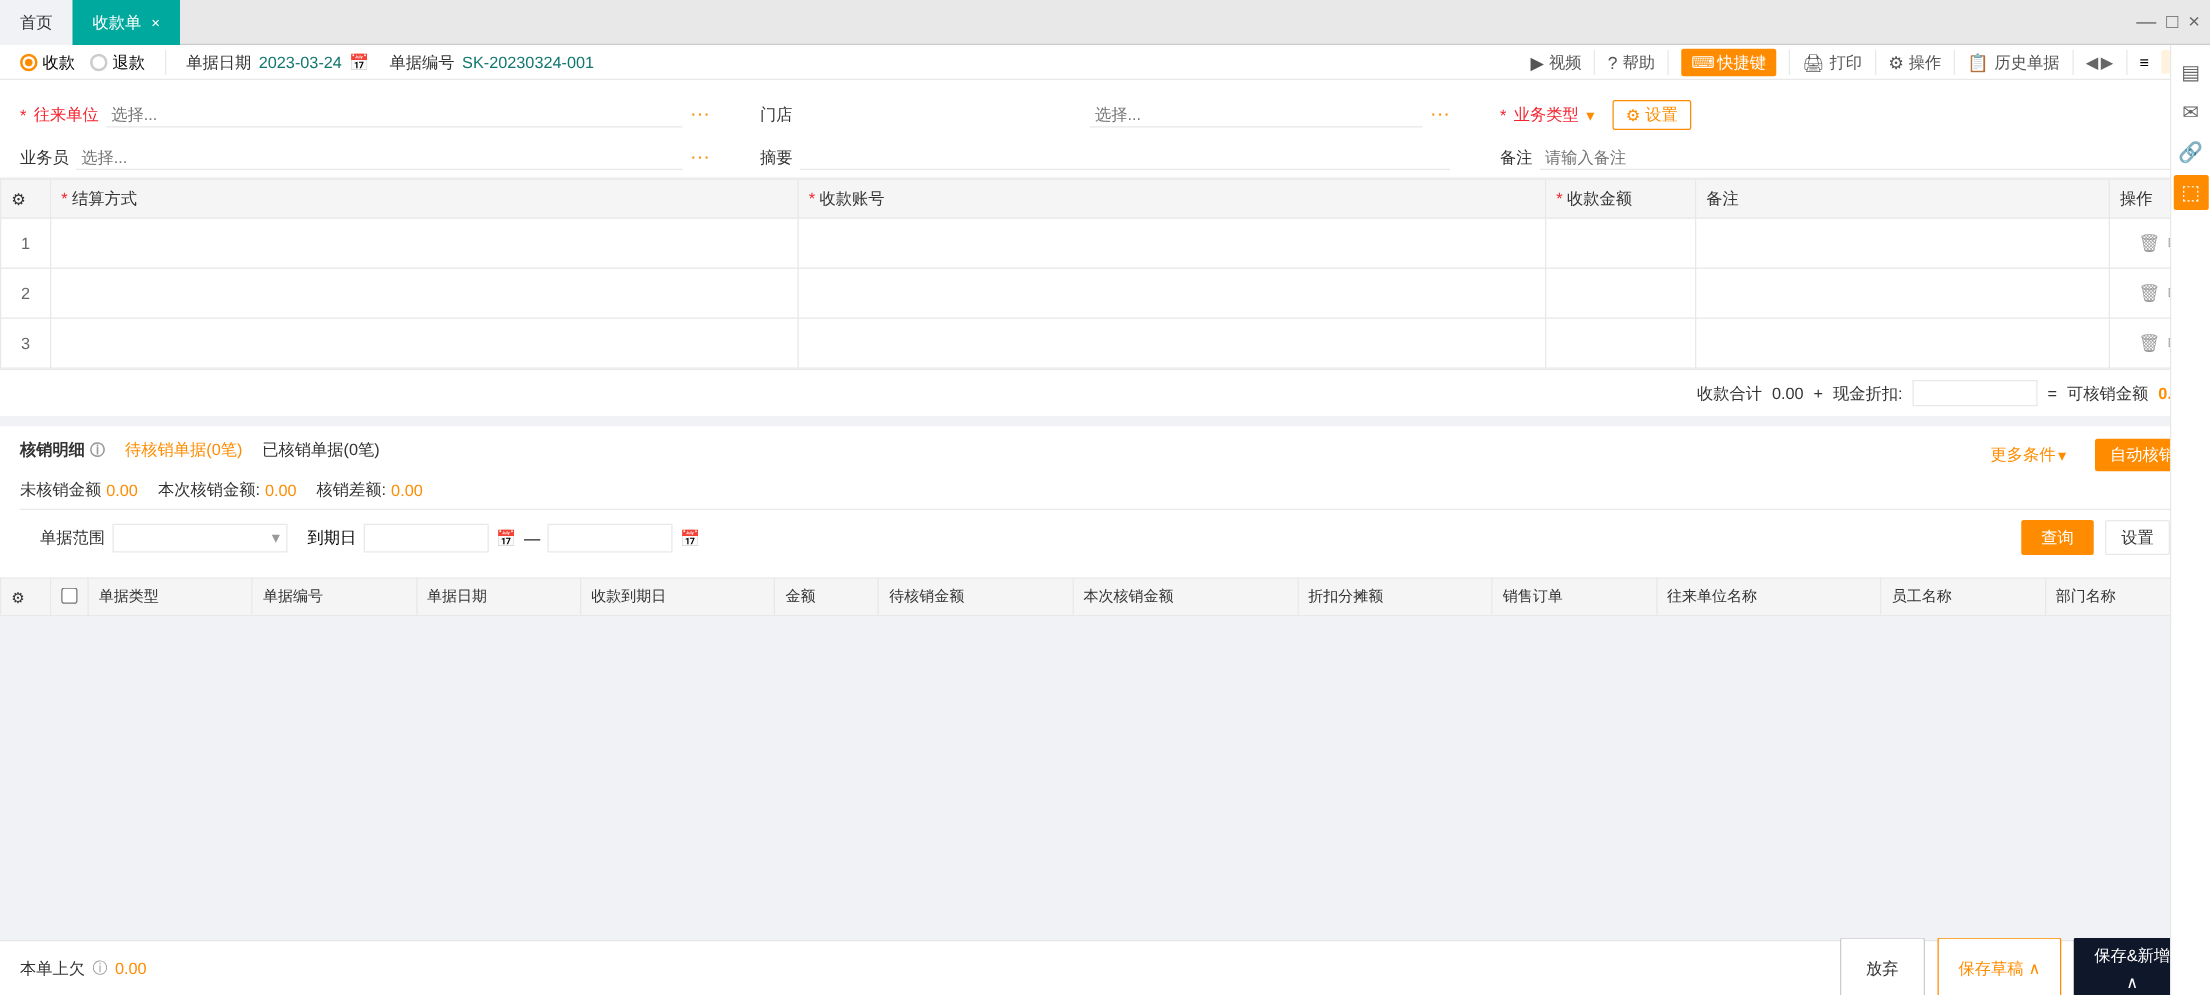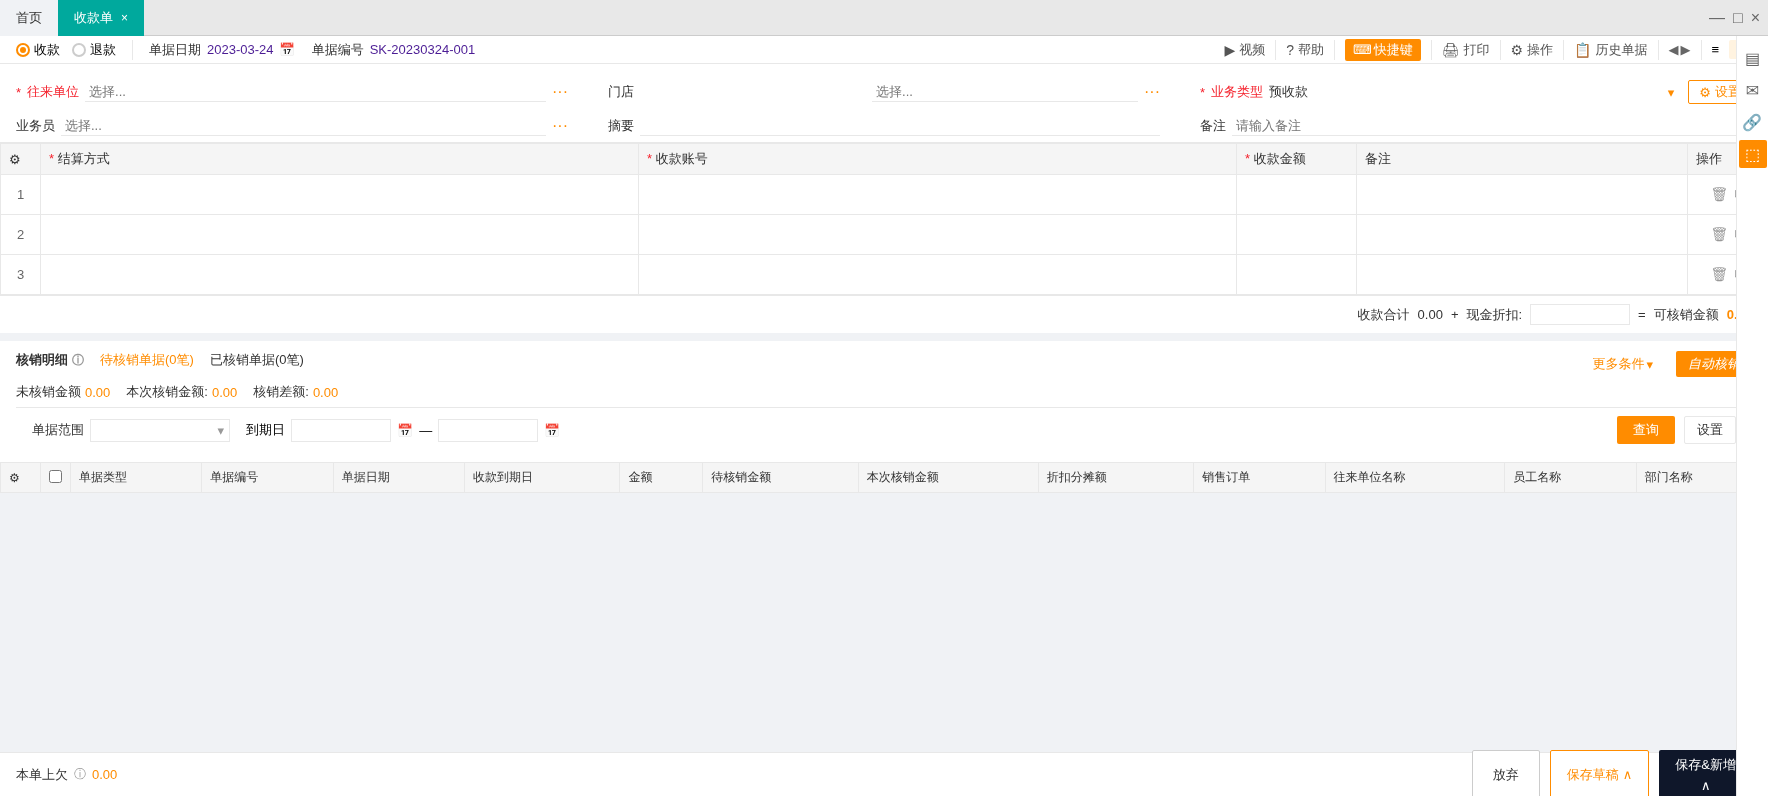--- a/index.html
+++ b/index.html
@@ -40,21 +40,21 @@
     .radio-item { display: flex; align-items: center; gap: 4px; cursor: pointer; }
     .radio-circle {
       width: 14px; height: 14px; border-radius: 50%; border: 2px solid #ccc;
       display: flex; align-items: center; justify-content: center;
     }
     .radio-circle.active { border-color: #ff8c00; }
     .radio-circle.active::after { content:''; width:6px; height:6px; border-radius:50%; background:#ff8c00; display:block; }
     .toolbar-divider { width: 1px; height: 20px; background: #e8e8e8; }
     .toolbar-field { display: flex; align-items: center; gap: 6px; }
     .toolbar-field label { color: #333; white-space: nowrap; }
-    .toolbar-field .value { color: #4c1d95; }
+    .toolbar-field .value { color: #0f766e; }
     .toolbar-field .cal-icon { color: #ff8c00; cursor: pointer; }
     .toolbar-right { margin-left: auto; display: flex; align-items: center; gap: 10px; }
     .toolbar-btn { display: flex; align-items: center; gap: 4px; color: #555; cursor: pointer; white-space: nowrap; }
     .toolbar-btn .icon { font-size: 14px; }
     .toolbar-nav { display: flex; gap: 2px; }
     .toolbar-nav span { cursor: pointer; color: #666; }
     .view-btn {
       display: flex; align-items: center;
       background: #ff8c00; color: #fff; padding: 2px 8px; border-radius: 2px; cursor: pointer; gap: 2px;
     }
@@ -120,21 +120,21 @@
     .verify-tab { color: #ff8c00; cursor: pointer; font-size: 13px; }
     .verify-tab.inactive { color: #333; }
     .verify-stats { display: flex; align-items: center; gap: 16px; padding: 6px 0; }
     .verify-stats .stat { display: flex; align-items: center; gap: 4px; color: #333; }
     .verify-stats .stat .lbl { color: #333; }
     .verify-stats .stat .val { color: #ff8c00; }
     .verify-filter { display: flex; align-items: center; justify-content: flex-end; gap: 23px; }
     .verify-filter .filter-link { color: #ff8c00; cursor: pointer; display: flex; align-items: center; gap: 2px; }
     .verify-filter .auto-btn {
       background: #ff8c00; color: #fff; border: none; padding: 4px 12px;
-      border-radius: 2px; cursor: pointer; font-style: italic;
+      border-radius: 2px; cursor: pointer;
     }
 
     
     .filter-row {
       display: flex; align-items: center; gap: 16px;
       background: #fff; padding: 8px 16px; border-top: 1px solid #e8e8e8;
     }
     .filter-field { display: flex; align-items: center; gap: 6px; }
     .filter-field label { color: #333; white-space: nowrap; }
     .filter-field select {
@@ -311,21 +311,20 @@
     <div class="form-field" style="flex:2;">
       <label class="form-field" style="color:#333;">门店</label>
       <input type="text" style="color: rgb(187, 187, 187); flex: 1 1 0%;" placeholder="选择...">
       <span class="more-btn">···</span>
     </div>
     <div style="width:40px;"></div>
 
     <div class="form-field" style="flex:2;">
       <label class="required-star">*</label>
       <label>业务类型</label>
-      <span class="field-value" style="flex:1;">预收款</span>
       <span class="dropdown-btn">▾</span>
       <button style="background:#fff;border:1px solid #ff8c00;color:#ff8c00;padding:2px 10px;border-radius:2px;cursor:pointer;margin-left:8px;display:flex;align-items:center;gap:4px;">
         <span>⚙</span>
         <span>设置</span>
       </button>
     </div>
   </div>
   <div class="form-row">
 
     <div class="form-field" style="flex:2;">

